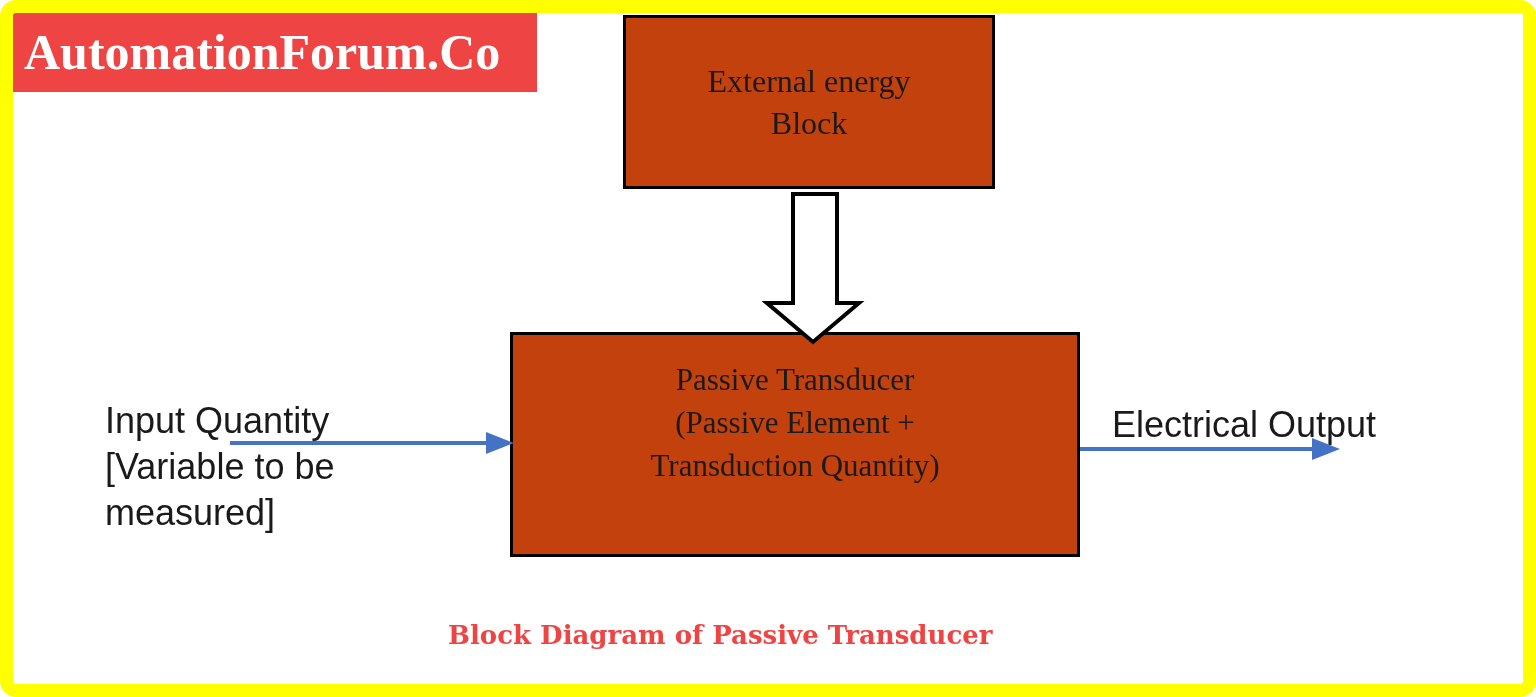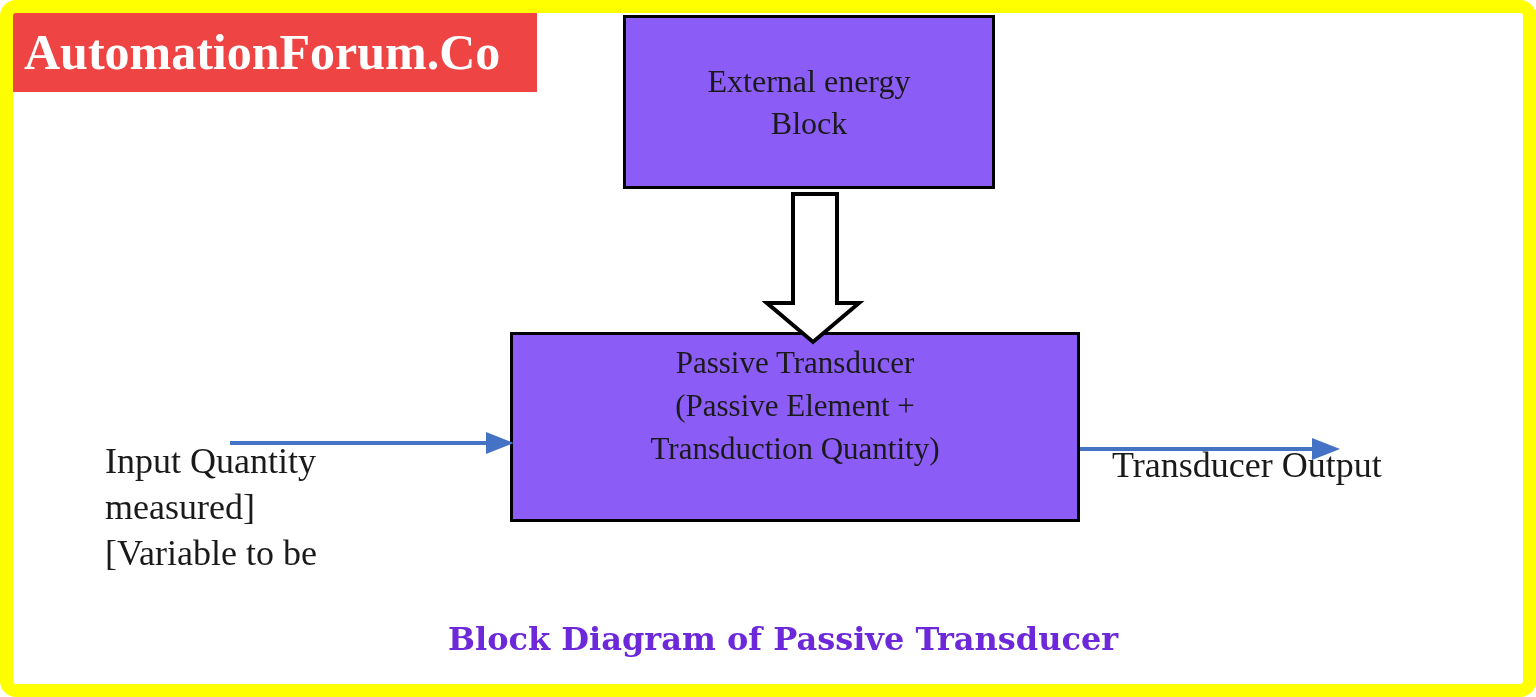--- a/index.html
+++ b/index.html
@@ -36,79 +36,78 @@
     font-size: 50px;
     line-height: 80px;
     padding-left: 14px;
     box-sizing: border-box;
     white-space: nowrap;
   }
   .box {
     position: absolute;
     border: 3px solid #000000;
     box-sizing: border-box;
-    background: #8b5cf6;
+    background: #c2410c;
     display: flex;
     flex-direction: column;
     align-items: center;
     justify-content: center;
     text-align: center;
     color: #1a1a1a;
     font-family: "Liberation Serif", serif;
   }
   .box-external {
     left: 623px;
     top: 15px;
     width: 372px;
     height: 174px;
     font-size: 32px;
     line-height: 42px;
   }
   .box-transducer {
     left: 510px;
     top: 332px;
     width: 570px;
-    height: 190px;
+    height: 225px;
     font-size: 31px;
     line-height: 43px;
     padding-bottom: 44px;
   }
   .down-arrow {
     position: absolute;
     left: 760px;
     top: 190px;
   }
   .flow-arrow {
     position: absolute;
   }
   .side-label {
     position: absolute;
     color: #1a1a1a;
-    font-family: Liberation Serif, serif;
+    font-family: Liberation Sans, sans-serif;
     font-size: 36px;
     line-height: 46px;
-    margin-top: 40px;
   }
   .input-label {
     left: 105px;
     top: 398px;
   }
   .output-label {
     left: 1112px;
     top: 402px;
     white-space: nowrap;
   }
   .caption {
     position: absolute;
     left: 448px;
     top: 620px;
     font-family: "DejaVu Serif", serif;
     font-weight: bold;
-    font-size: 32px;
-    color: #6d28d9;
+    font-size: 26px;
+    color: #ef4444;
     white-space: nowrap;
   }
 </style>
 </head>
 <body>
 
 <div class="page">
 
   <div class="banner">
     <span>AutomationForum.Co</span>
@@ -124,31 +123,31 @@
     <div>(Passive Element +</div>
     <div>Transduction Quantity)</div>
   </div>
 
   <svg class="down-arrow" width="106" height="156" viewBox="0 0 106 156">
     <polygon points="33,4 77,4 77,113 99,113 53,152 7,113 33,113" fill="#ffffff" stroke="#000000" stroke-width="4" stroke-linejoin="miter"></polygon>
   </svg>
 
   <div class="side-label input-label">
     <div>Input Quantity</div>
+    <div>[Variable to be</div>
     <div>measured]</div>
-    <div>[Variable to be</div>
   </div>
 
   <svg class="flow-arrow" style="left:230px; top:429px;" width="284" height="28" viewBox="0 0 284 28">
     <line x1="0" y1="14" x2="260" y2="14" stroke="#4472C4" stroke-width="4"></line>
     <polygon points="256,3 284,14 256,25" fill="#4472C4"></polygon>
   </svg>
 
   <div class="side-label output-label">
-    <span>Transducer Output</span>
+    <span>Electrical Output</span>
   </div>
 
   <svg class="flow-arrow" style="left:1080px; top:435px;" width="260" height="28" viewBox="0 0 260 28">
     <line x1="0" y1="14" x2="234" y2="14" stroke="#4472C4" stroke-width="4"></line>
     <polygon points="232,3 260,14 232,25" fill="#4472C4"></polygon>
   </svg>
 
   <div class="caption">Block Diagram of Passive Transducer</div>
 
   <div class="frame"></div>

